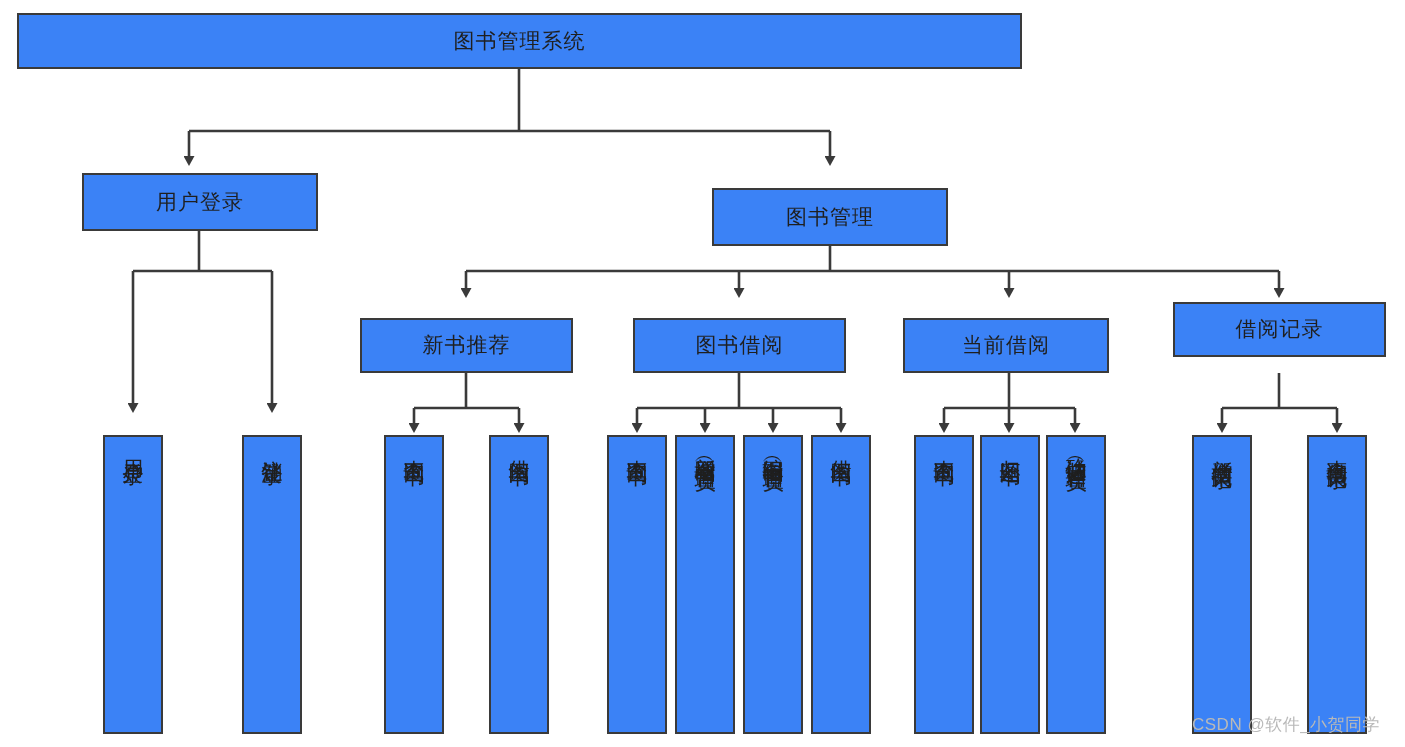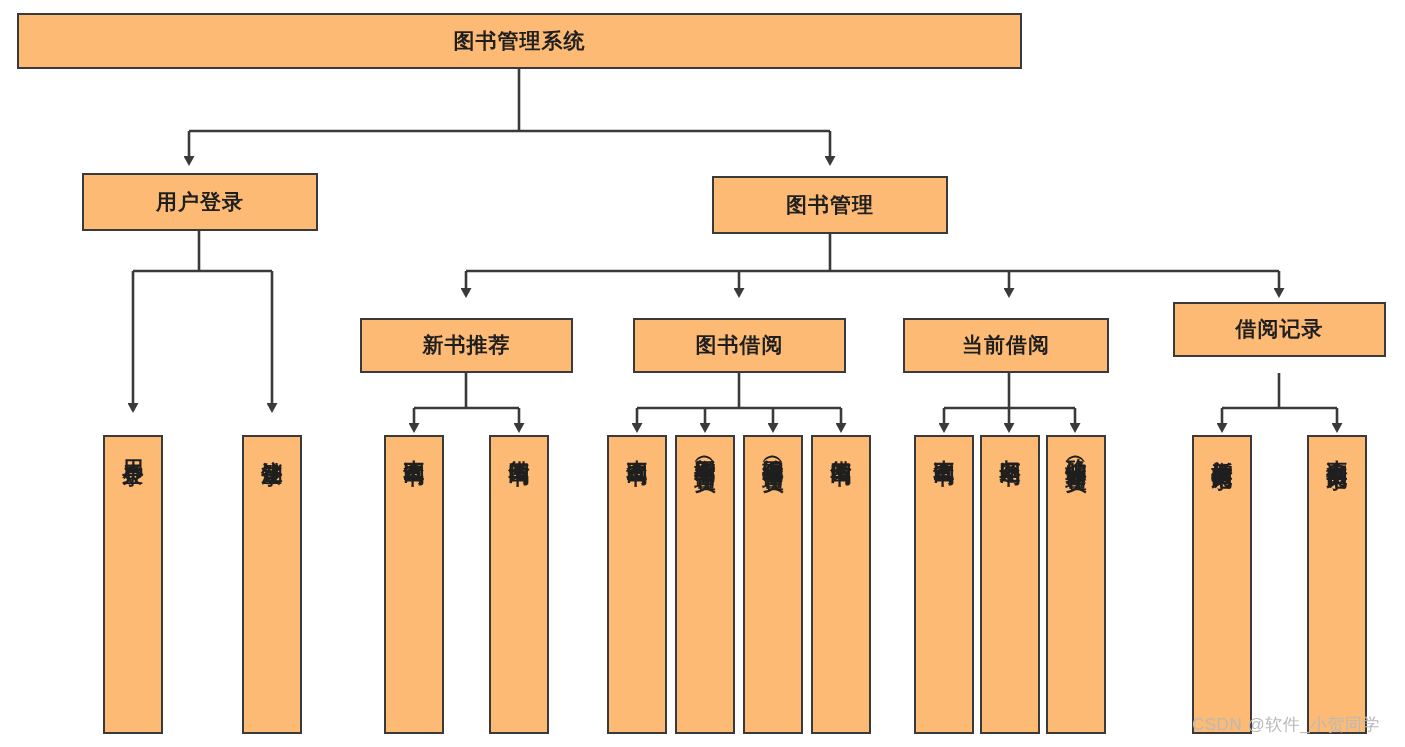--- a/index.html
+++ b/index.html
@@ -21,28 +21,27 @@
     position: absolute;
     left: 0;
     top: 0;
     width: 1405px;
     height: 747px;
   }
   .node {
     position: absolute;
     box-sizing: border-box;
     border: 2px solid #3a3a3a;
-    background: #fdba74;
+    background: #3b82f6;
     color: #1f1f1f;
     display: flex;
     align-items: center;
     justify-content: center;
     text-align: center;
     z-index: 2;
-    font-weight: bold;
   }
   .node.horiz {
     font-size: 21px;
     line-height: 1.15;
     letter-spacing: 1px;
   }
   .node.vert {
     writing-mode: vertical-rl;
     text-orientation: upright;
     font-size: 21px;
@@ -117,21 +116,21 @@
       <path d="M1279,373 L1279,408"></path>
       <path d="M1222,408 L1337,408"></path>
       <path d="M1222,408 L1222,424" marker-end="url(#arrow)"></path>
       <path d="M1337,408 L1337,424" marker-end="url(#arrow)"></path>
     </g>
   </svg>
 
   <div class="node horiz" style="left:17px; top:13px; width:1005px; height:56px;">图书管理系统</div>
 
   <div class="node horiz" style="left:82px; top:173px; width:236px; height:58px;">用户登录</div>
-  <div class="node horiz" style="left:712px; top:176px; width:236px; height:58px;text-align:right;">图书管理</div>
+  <div class="node horiz" style="left:712px; top:188px; width:236px; height:58px;text-align:right;">图书管理</div>
 
   <div class="node horiz" style="left:360px; top:318px; width:213px; height:55px;">新书推荐</div>
   <div class="node horiz" style="left:633px; top:318px; width:213px; height:55px;">图书借阅</div>
   <div class="node horiz" style="left:903px; top:318px; width:206px; height:55px;">当前借阅</div>
   <div class="node horiz" style="left:1173px; top:302px; width:213px; height:55px;">借阅记录</div>
 
   <div class="node vert" style="left:103px; top:435px; width:60px; height:299px;">用户登录</div>
   <div class="node vert" style="left:242px; top:435px; width:60px; height:299px;">注销登录</div>
 
   <div class="node vert" style="left:384px; top:435px; width:60px; height:299px;">查询图书</div>

